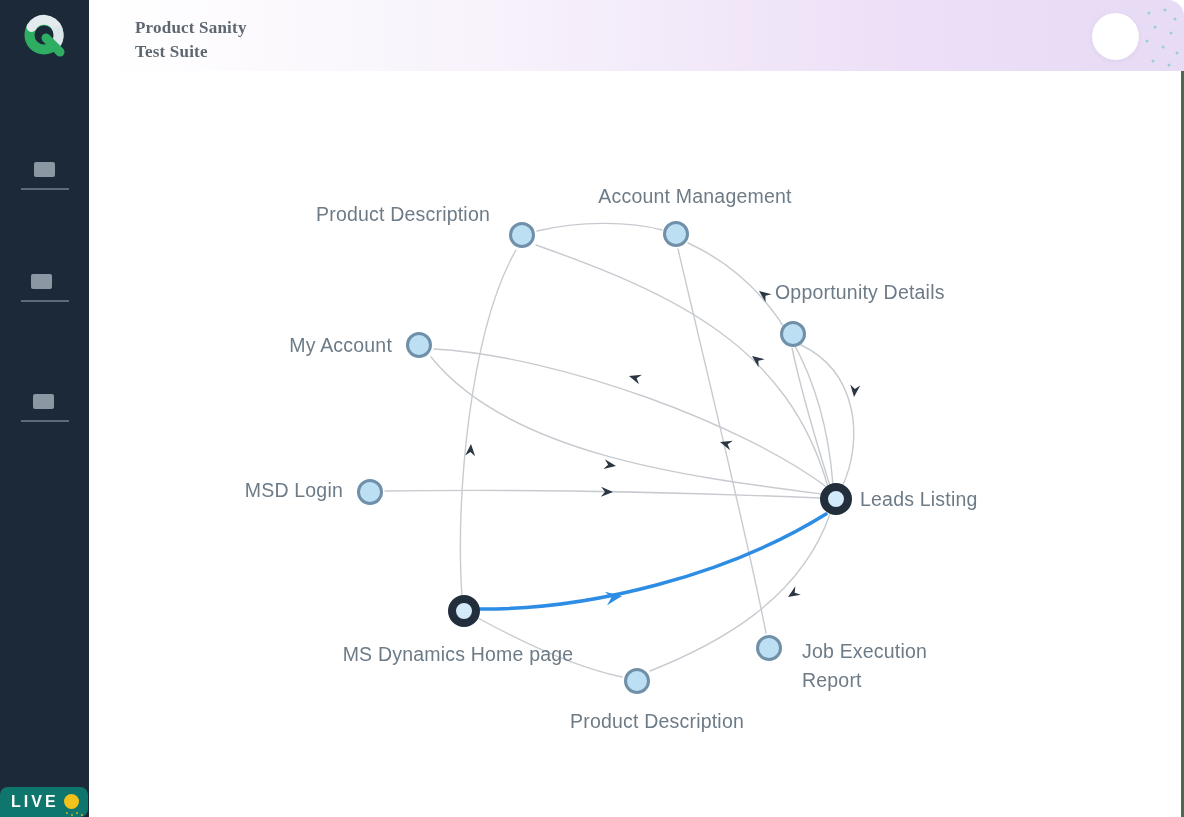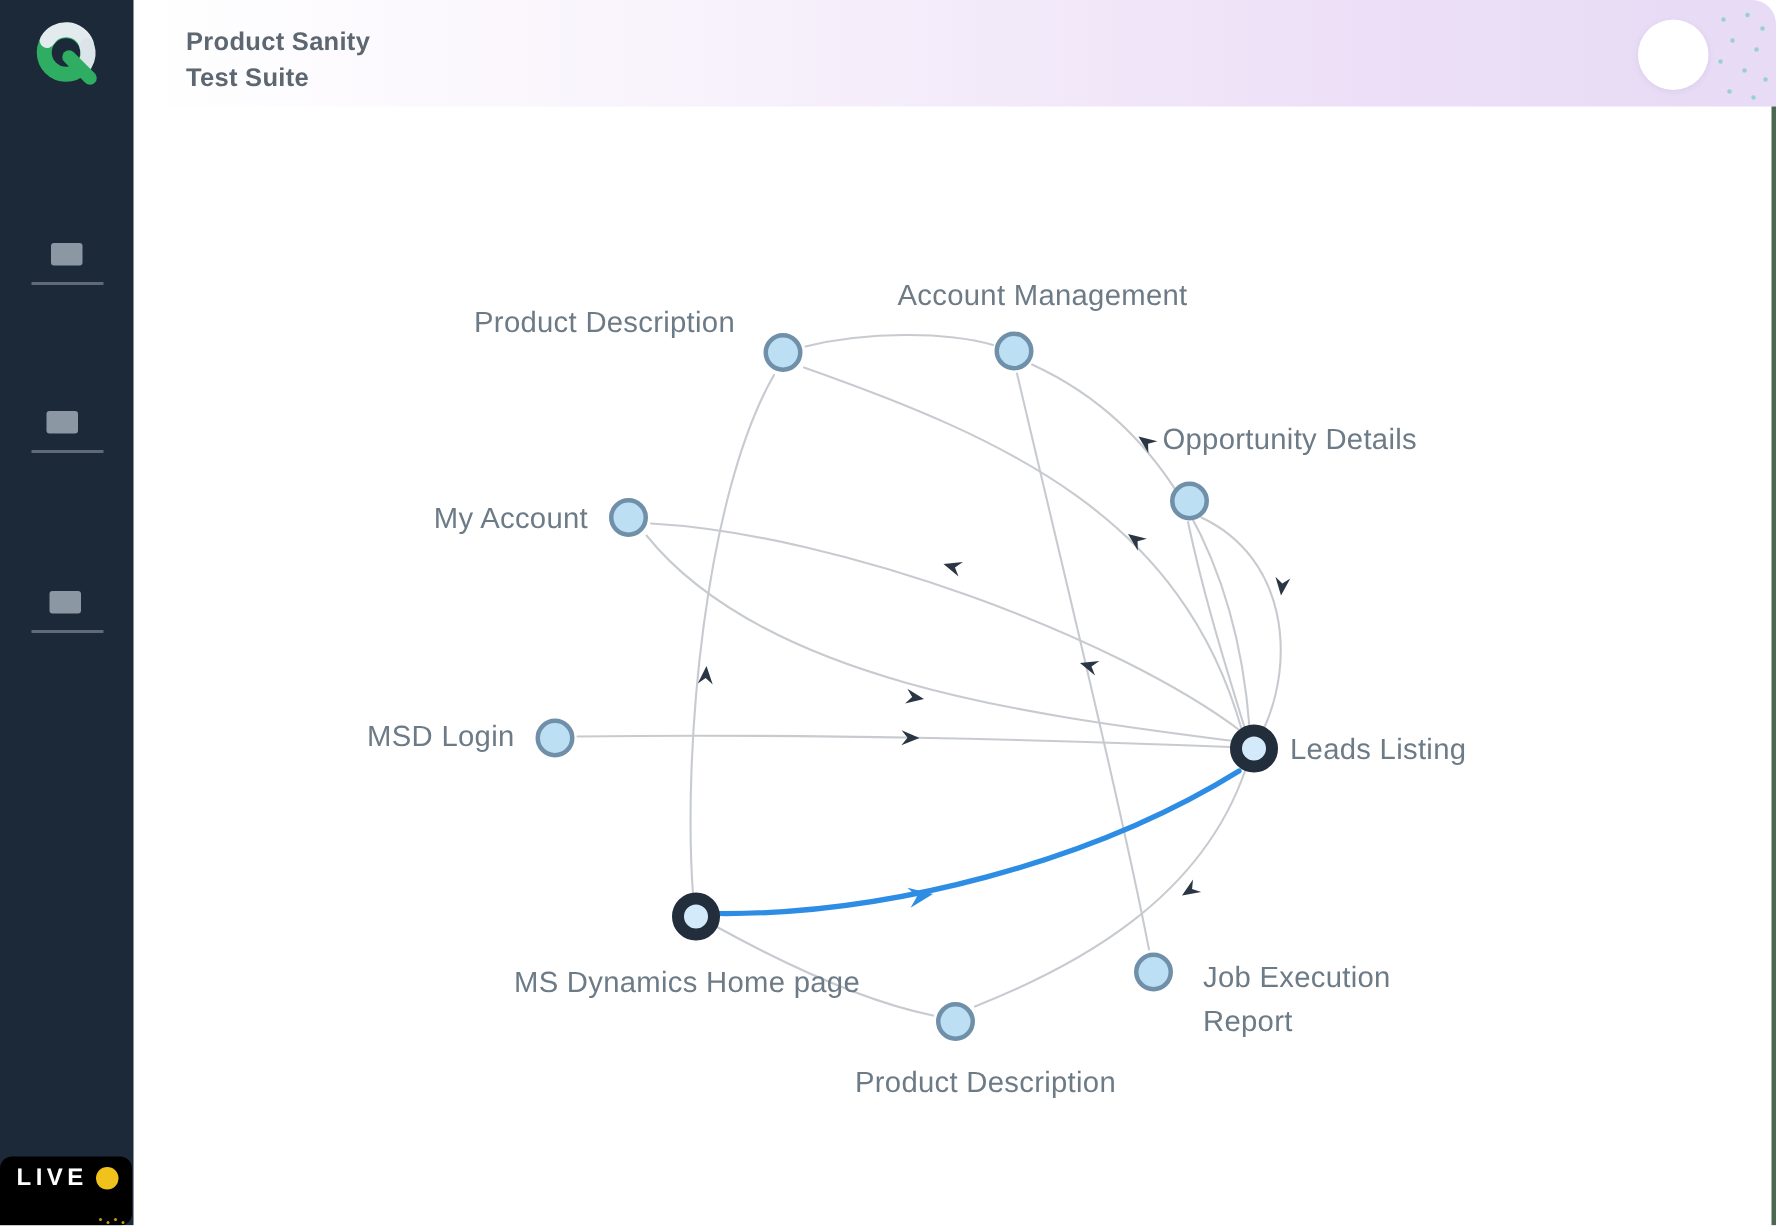--- a/index.html
+++ b/index.html
@@ -7,31 +7,31 @@
        font-family:"Liberation Sans",sans-serif;}
 
   
   #sidebar{position:absolute;left:0;top:0;width:89px;height:817px;background:#1c2939;}
   #logo{position:absolute;left:21px;top:13px;width:48px;height:48px;}
   .nav-item{position:absolute;left:0;width:89px;height:46px;cursor:pointer;}
   .nav-icon{position:absolute;left:34px;top:0;width:21px;height:15px;background:#8b97a2;border-radius:2px;}
   .nav-underline{position:absolute;left:21px;top:26px;width:48px;height:2px;background:#5e6a77;}
   #nav1{top:162px;} #nav2{top:274px;} #nav3{top:394px;}
 
-  #live-badge{position:absolute;left:0;bottom:0;width:88px;height:46px;background:#000000;
+  #live-badge{position:absolute;left:0;bottom:0;width:88px;height:30px;background:#0f766e;
               border-radius:8px 8px 8px 0;margin-top:24px;}
   #live-label{position:absolute;left:11px;top:0;line-height:30px;color:#ffffff;font-weight:bold;
               font-size:16px;letter-spacing:3px;}
   #live-dot{position:absolute;right:9px;top:7px;width:15px;height:15px;border-radius:50%;background:#f2c21c;}
   .mini-dot{position:absolute;width:2px;height:2px;border-radius:50%;background:#f2c21c;opacity:.8;}
 
   
-  #header{position:absolute;left:94px;top:0;right:0;height:71px;
+  #header{position:absolute;left:105px;top:0;right:0;height:71px;
           background:linear-gradient(90deg,#ffffff 0%,#f7f1fb 38%,#ecdff7 75%,#e7dbf5 100%);
-          border-top-right-radius:16px;}
+          border-top-right-radius:16px;font-family:Liberation Serif, serif;}
   #app-title{position:absolute;left:30px;top:16px;font-size:17px;font-weight:bold;color:#5d6771;
              line-height:24px;letter-spacing:.2px;}
   #avatar{position:absolute;right:45px;top:13px;width:47px;height:47px;border-radius:50%;background:#ffffff;
           box-shadow:0 1px 5px rgba(120,90,160,.10);cursor:pointer;}
   #header-dots{position:absolute;right:3px;top:5px;}
 
   
   #edge-strip{position:absolute;right:0;top:71px;bottom:0;width:3px;background:#4a6950;}
 
   

